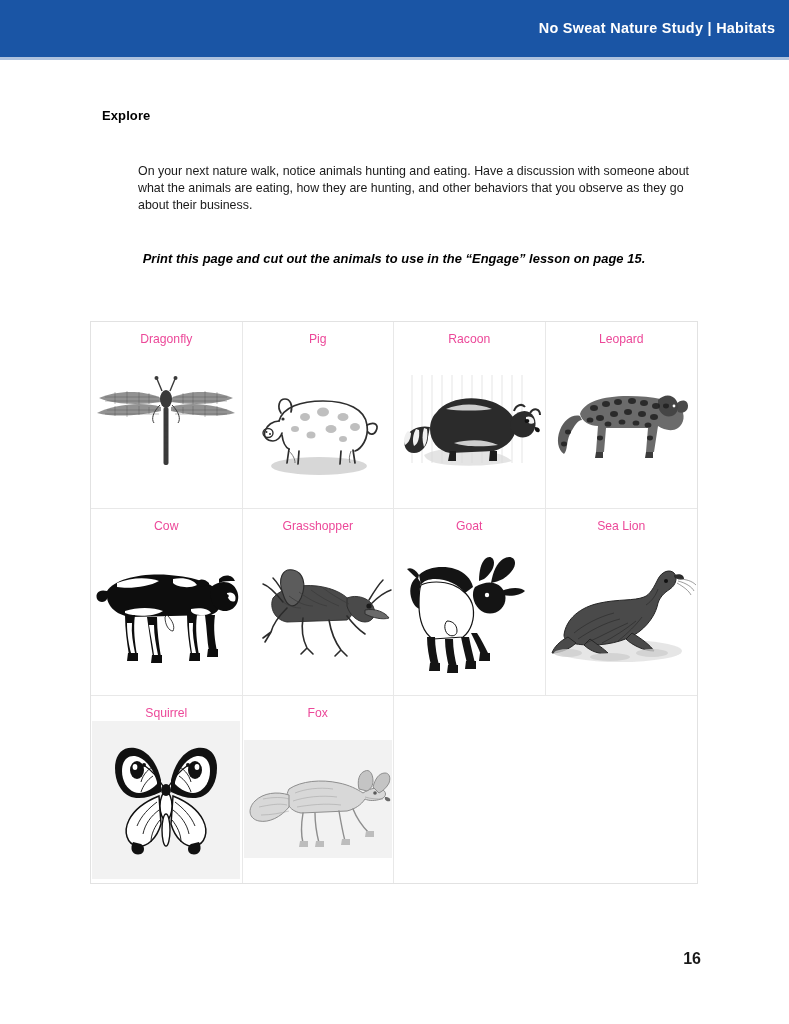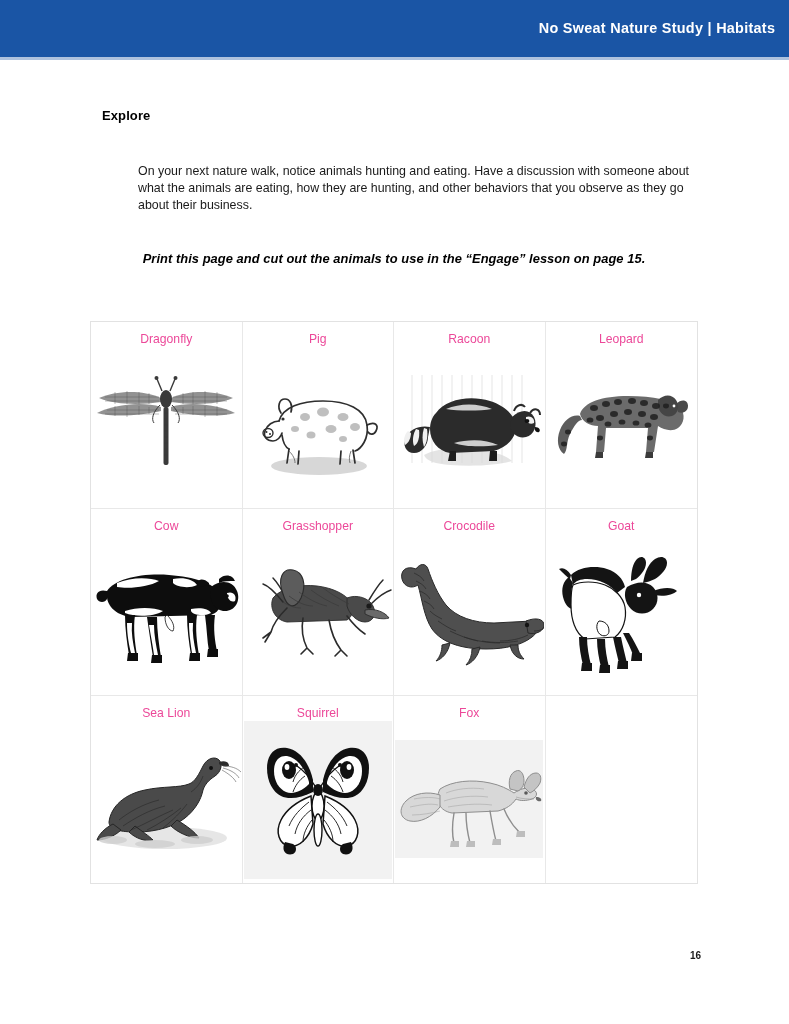--- a/index.html
+++ b/index.html
@@ -133,21 +133,21 @@
   .art-box.shaded {
     background: #f2f2f2;
   }
   .art-box svg { display: block; }
 
   
   .page-number {
     position: absolute;
     right: 88px;
     top: 950px;
-    font-size: 10px;
+    font-size: 16px;
     font-weight: bold;
     color: #1a1a1a;
   }
 </style>
 </head>
 <body>
 
 <div class="header-band"></div>
 <div class="header-underline"></div>
 <div class="header-title">No Sweat Nature Study  |  Habitats</div>
@@ -385,56 +385,20 @@
             <path d="M40 48 C46 52, 52 54, 58 54 M46 42 C54 48, 62 52, 70 52
                      M56 38 C64 44, 74 50, 84 52 M68 36 C76 42, 86 48, 96 52
                      M80 34 C88 40, 98 46, 106 50"></path>
           </g>
           <circle cx="126" cy="52" r="2.6" fill="#1a1a1a"></circle>
         </svg>
       </div>
     </div>
   </div>
 
-  <div class="animal-cell">
-    <div class="animal-label">Crocodile</div>
-    <div class="animal-art">
-      <div class="art-box">
-        <svg width="150" height="130" viewBox="0 0 150 130">
-          <g fill="#4f4f4f" stroke="#2a2a2a" stroke-width="1">
-            <path d="M22 22 C12 18, 6 24, 8 32 C10 40, 18 42, 24 38
-                     C28 52, 30 70, 38 82 C48 96, 68 102, 92 102
-                     C112 102, 128 98, 138 90 C146 84, 146 76, 138 74
-                     L100 76 C80 76, 62 70, 52 58 C44 48, 38 34, 34 22
-                     C32 16, 26 16, 22 22 Z"></path>
-            <path d="M132 74 C142 70, 150 72, 150 78 C150 84, 142 88, 134 86 Z"></path>
-          </g>
-          <g fill="#3a3a3a">
-            <path d="M24 24 L18 20 M28 32 L22 30 M30 42 L24 42 M33 52 L27 54
-                     M37 62 L31 66 M42 72 L36 76 M50 82 L46 88 M60 90 L58 96
-                     M72 96 L72 102 M86 99 L88 105 M102 99 L106 104 M118 96 L122 101"></path>
-          </g>
-          <g fill="none" stroke="#2a2a2a" stroke-width="0.7">
-            <path d="M20 26 C24 28, 28 30, 30 34 M22 34 C26 36, 30 38, 32 42
-                     M26 44 C30 46, 34 48, 36 52 M30 54 C34 56, 38 58, 40 62
-                     M36 64 C40 68, 44 70, 48 72 M44 74 C50 78, 56 82, 62 84
-                     M56 84 C64 88, 74 92, 84 94 M70 90 C82 94, 94 96, 106 96
-                     M88 94 C100 96, 112 96, 124 94 M106 94 C116 94, 126 92, 134 88"></path>
-          </g>
-          <g fill="#4f4f4f" stroke="#2a2a2a" stroke-width="1">
-            <path d="M56 96 C54 106, 48 112, 42 114 C46 110, 48 104, 48 98 Z"></path>
-            <path d="M86 100 C84 110, 78 116, 72 118 C76 114, 78 108, 78 102 Z"></path>
-            <path d="M116 98 C118 108, 124 112, 130 112 C126 108, 124 104, 124 98 Z"></path>
-          </g>
-          <circle cx="133" cy="78" r="2.2" fill="#141414"></circle>
-          <path d="M140 84 C146 84, 150 82, 150 80" stroke="#2a2a2a" stroke-width="0.9" fill="none"></path>
-        </svg>
-      </div>
-    </div>
-  </div>
 
   <div class="animal-cell">
     <div class="animal-label">Goat</div>
     <div class="animal-art">
       <div class="art-box">
         <svg width="140" height="130" viewBox="0 0 140 130">
           <g fill="#141414">
             <path d="M20 28 C28 20, 44 18, 56 22 C66 25, 72 32, 74 40
                      L66 46 C60 38, 48 32, 36 32 C30 32, 24 34, 22 38 Z"></path>
             <path d="M18 30 C12 34, 10 42, 12 50 C14 58, 18 62, 22 62

